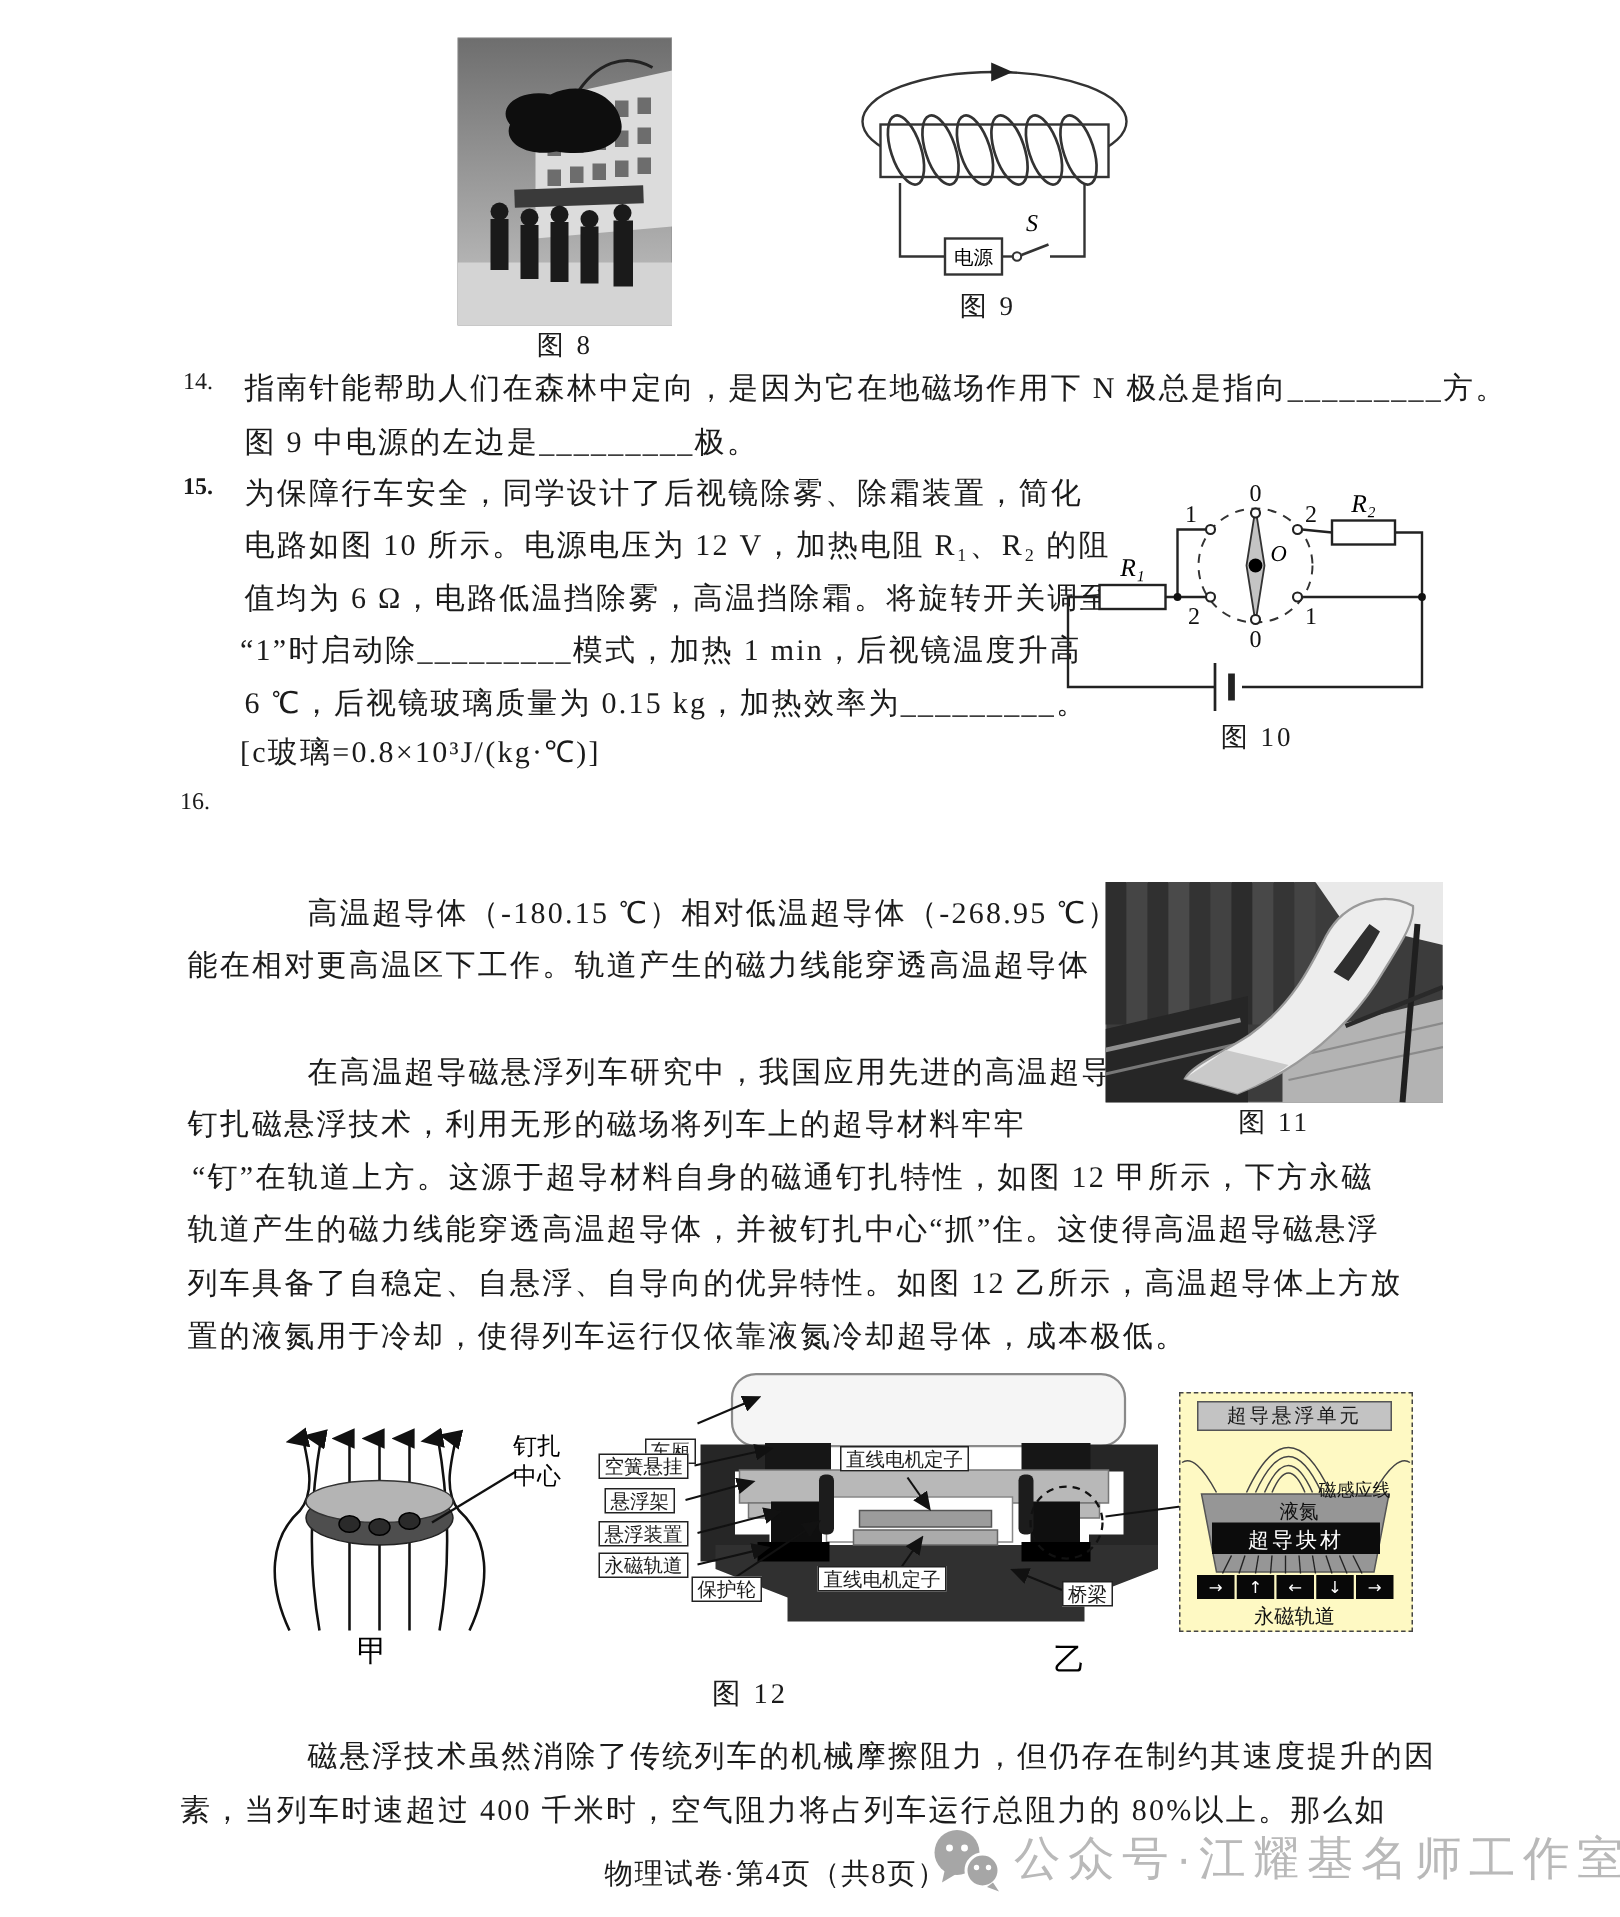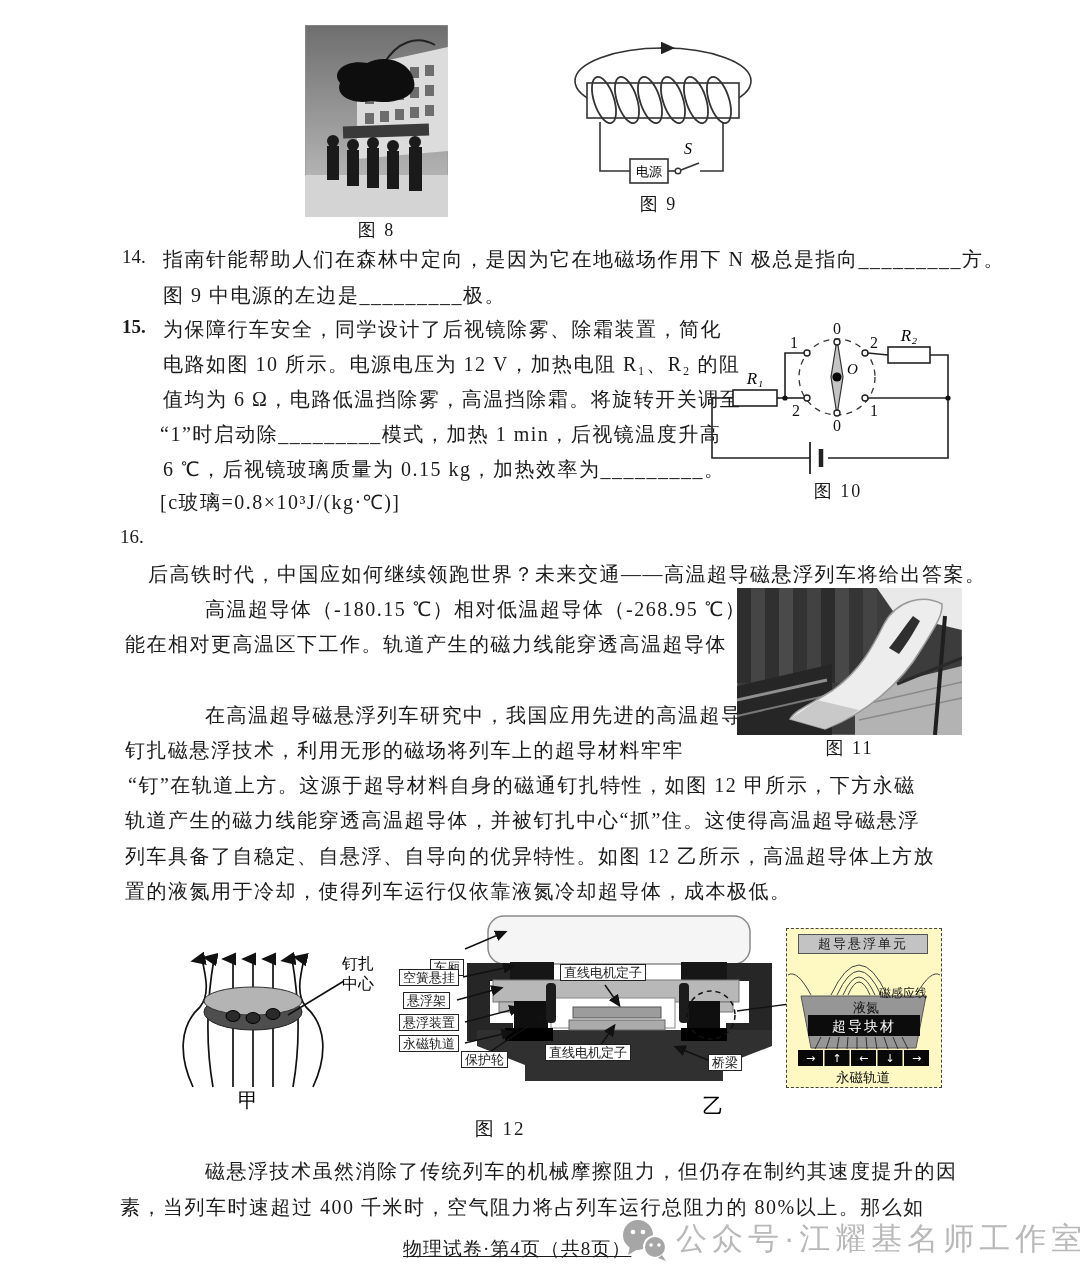--- a/index.html
+++ b/index.html
@@ -1,25 +1,25 @@
 <!DOCTYPE html>
 <html><head>
 <meta charset="utf-8">
 <style>
   html,body{margin:0;padding:0;background:#e8e8e8;}
   .page{position:relative;width:1080px;height:1278px;background:#ffffff;overflow:hidden;
         font-family:"Liberation Serif", serif;color:#1b1b1b;}
   .line{position:absolute;white-space:nowrap;font-size:20px;letter-spacing:1.5px;line-height:26px;}
-  .qnum{position:absolute;white-space:nowrap;font-size:19px;}
+  .qnum{position:absolute;white-space:nowrap;font-size:16px;}
   .caption{position:absolute;text-align:center;font-size:18px;letter-spacing:2px;}
   .lbl{position:absolute;border:1.5px solid #222;background:#fff;font-size:13px;line-height:15px;
        padding:0 3px;white-space:nowrap;z-index:5;}
   .fig{position:absolute;}
   svg{display:block;}
-  .footer{position:absolute;font-size:19px;letter-spacing:1px;text-decoration:underline;}
+  .footer{position:absolute;font-size:19px;letter-spacing:1px;}
   .wm-text{position:absolute;font-size:31px;letter-spacing:5px;color:#b9b9b9;white-space:nowrap;
            font-family:"Liberation Sans", sans-serif;}
   .unit-box{position:absolute;border:1.6px dashed #444;background:#fef9c3;}
   .unit-head{position:absolute;left:11px;top:5px;width:128px;height:18px;background:#c3c3c3;
              border:1px solid #555;font-size:13px;text-align:center;line-height:18px;letter-spacing:2px;}
 </style>
 </head>
 <body>
 
 <div class="page">
@@ -149,21 +149,20 @@
         <text x="137" y="119" text-anchor="middle">0</text>
       </g>
       <text x="55" y="72" text-anchor="middle" font-size="17" font-style="italic">R₁</text>
       <text x="209" y="29" text-anchor="middle" font-size="17" font-style="italic">R₂</text>
       <text x="147" y="62" font-size="15" font-style="italic">O</text>
     </svg>
   </div>
   <div class="caption" style="left:700px;top:479px;width:276px;">图 10</div>
 
   <div class="qnum" style="left:120px;top:526px;">16.</div>
-  <div class="line" style="left:148px;top:561px;">后高铁时代，中国应如何继续领跑世界？未来交通——高温超导磁悬浮列车将给出答案。</div>
   <div class="line" style="left:205px;top:596px;">高温超导体（-180.15 ℃）相对低温超导体（-268.95 ℃）</div>
   <div class="line" style="left:125px;top:631px;">能在相对更高温区下工作。轨道产生的磁力线能穿透高温超导体</div>
   <div class="line" style="left:205px;top:702px;text-align:center;">在高温超导磁悬浮列车研究中，我国应用先进的高温超导</div>
   <div class="line" style="left:125px;top:737px;">钉扎磁悬浮技术，利用无形的磁场将列车上的超导材料牢牢</div>
   <div class="line" style="left:128px;top:772px;">“钉”在轨道上方。这源于超导材料自身的磁通钉扎特性，如图 12 甲所示，下方永磁</div>
   <div class="line" style="left:125px;top:807px;">轨道产生的磁力线能穿透高温超导体，并被钉扎中心“抓”住。这使得高温超导磁悬浮</div>
   <div class="line" style="left:125px;top:843px;">列车具备了自稳定、自悬浮、自导向的优异特性。如图 12 乙所示，高温超导体上方放</div>
   <div class="line" style="left:125px;top:878px;">置的液氮用于冷却，使得列车运行仅依靠液氮冷却超导体，成本极低。</div>
 
   <div class="fig" style="left:737px;top:588px;">

